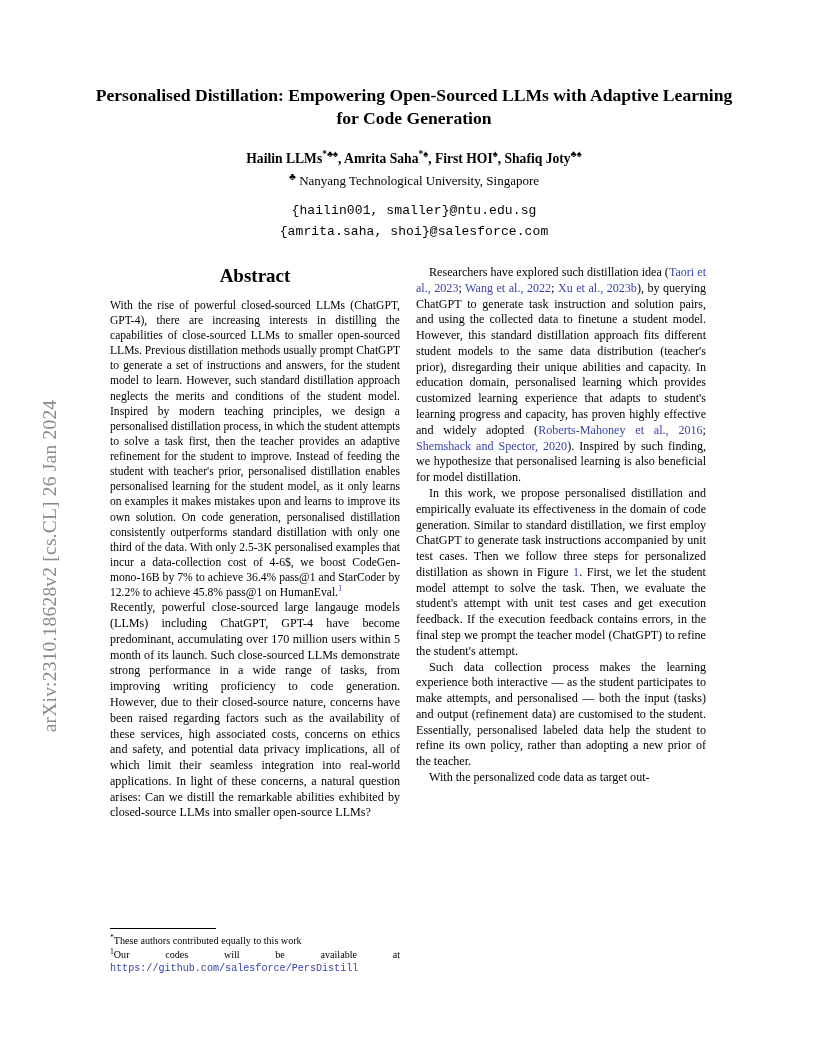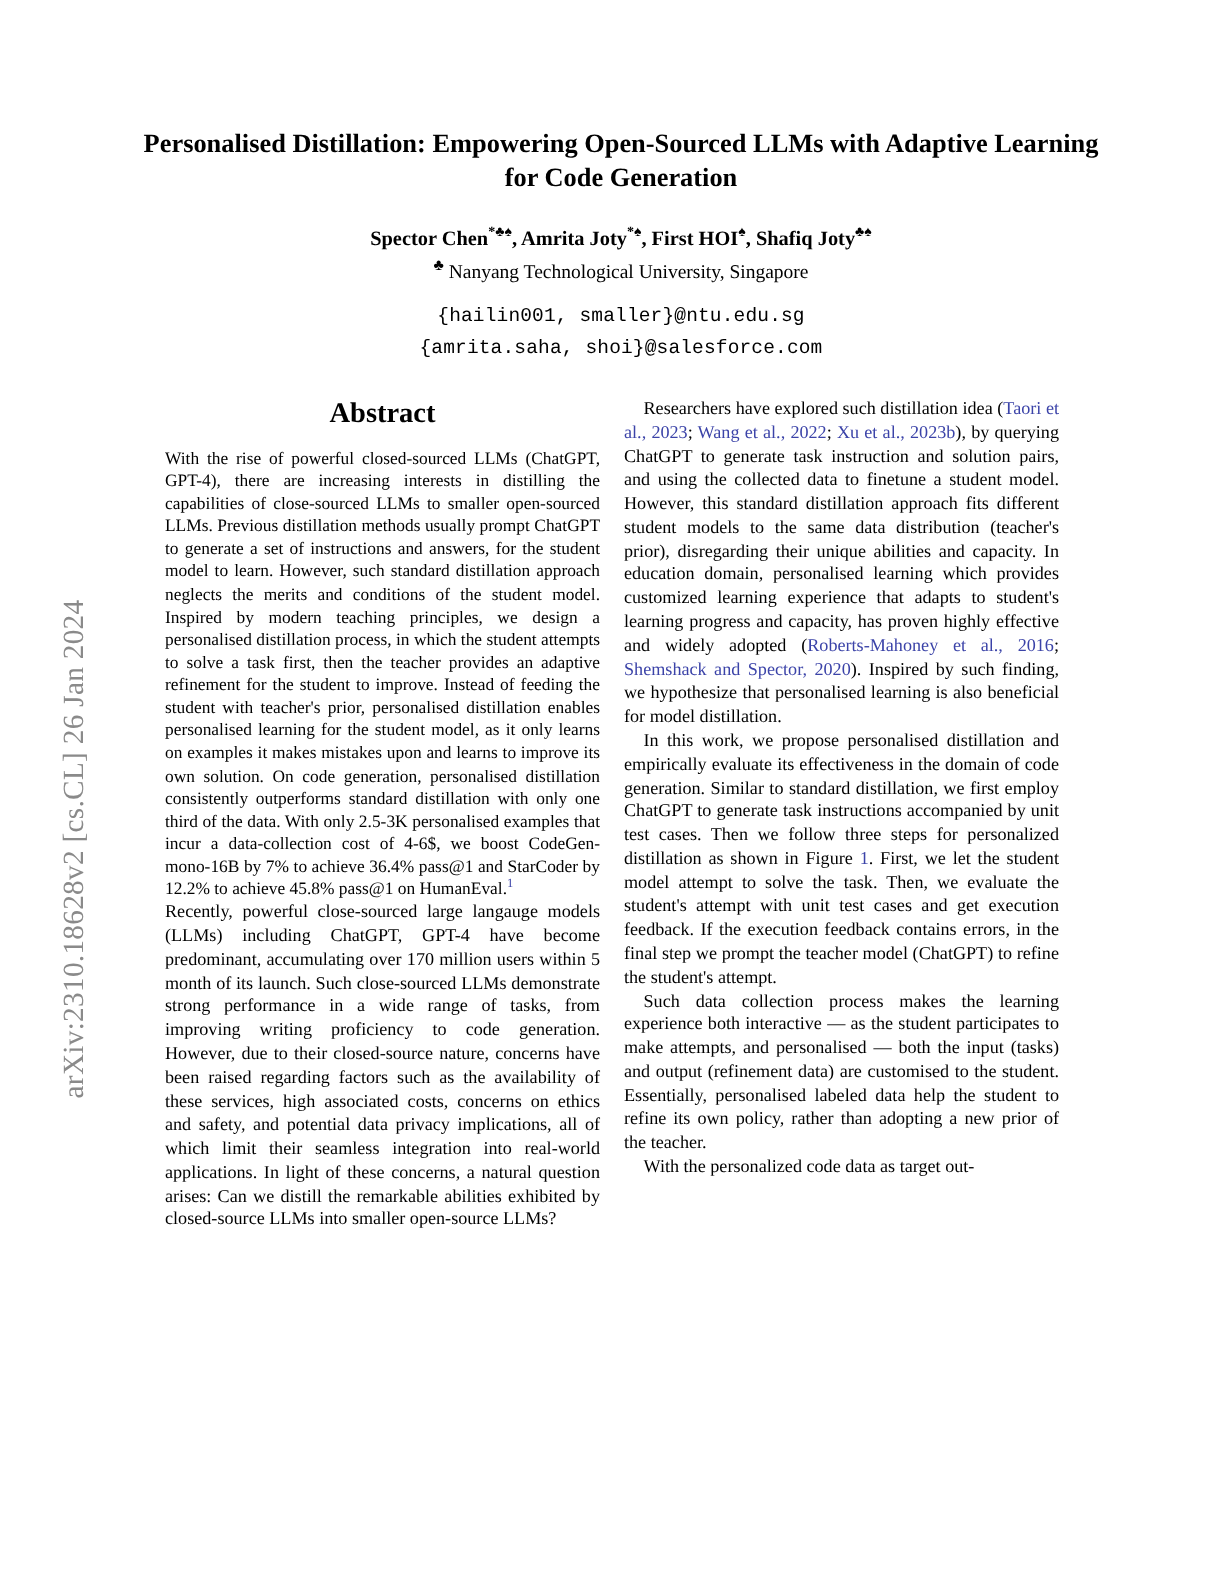--- a/index.html
+++ b/index.html
@@ -188,21 +188,21 @@
 <div id="arxiv-stamp">
   <div class="stamp-text">arXiv:2310.18628v2  [cs.CL]  26 Jan 2024</div>
 </div>
 
 <div id="page">
 
   <div id="title-block">
     <h1 id="paper-title">Personalised Distillation: Empowering Open-Sourced LLMs with Adaptive Learning for Code Generation</h1>
 
     <div id="authors">
-      <span>Spector Chen</span><span class="sup">*♣♠</span><span>, </span><span>Amrita Joty</span><span class="sup">*♠</span><span>, </span><span>First HOI</span><span class="sup">♠</span><span>, </span><span>Shafiq Joty</span><span class="sup">♣♠</span>
+      <span>Hailin LLMs</span><span class="sup">*♣♠</span><span>, </span><span>Amrita Saha</span><span class="sup">*♠</span><span>, </span><span>First HOI</span><span class="sup">♠</span><span>, </span><span>Shafiq Joty</span><span class="sup">♣♠</span>
     </div>
 
     <div class="affil">
       <span class="mark">♣</span>
       <span>Nanyang Technological University, Singapore</span>
     </div>
 
     <div id="emails">
       <div class="email">{hailin001, smaller}@ntu.edu.sg</div>
       <div class="email">{amrita.saha, shoi}@salesforce.com</div>
@@ -224,14 +224,19 @@
       <p class="body-text indented"><span>Researchers have explored such distillation idea (</span><span class="cite">Taori et al., 2023</span><span>; </span><span class="cite">Wang et al., 2022</span><span>; </span><span class="cite">Xu et al., 2023b</span><span>), by querying ChatGPT to generate task instruction and solution pairs, and using the collected data to finetune a student model. However, this standard distillation approach fits different student models to the same data distribution (teacher's prior), disregarding their unique abilities and capacity. In education domain, personalised learning which provides customized learning experience that adapts to student's learning progress and capacity, has proven highly effective and widely adopted (</span><span class="cite">Roberts-Mahoney et al., 2016</span><span>; </span><span class="cite">Shemshack and Spector, 2020</span><span>). Inspired by such finding, we hypothesize that personalised learning is also beneficial for model distillation.</span></p>
 
       <p class="body-text indented"><span>In this work, we propose personalised distillation and empirically evaluate its effectiveness in the domain of code generation. Similar to standard distillation, we first employ ChatGPT to generate task instructions accompanied by unit test cases. Then we follow three steps for personalized distillation as shown in Figure </span><span class="ref">1</span><span>. First, we let the student model attempt to solve the task. Then, we evaluate the student's attempt with unit test cases and get execution feedback. If the execution feedback contains errors, in the final step we prompt the teacher model (ChatGPT) to refine the student's attempt.</span></p>
 
       <p class="body-text indented">Such data collection process makes the learning experience both interactive — as the student participates to make attempts, and personalised — both the input (tasks) and output (refinement data) are customised to the student. Essentially, personalised labeled data help the student to refine its own policy, rather than adopting a new prior of the teacher.</p>
 
       <p class="body-text indented">With the personalized code data as target out-</p>
     </div>
   </div>
 
+  <div id="footnotes">
+    <div id="footnote-rule"></div>
+    <p class="footnote"><span class="fn-mark">*</span><span>These authors contributed equally to this work</span></p>
+    <p class="footnote"><span class="fn-mark">1</span><span>Our codes will be available at </span><span class="mono-link">https://github.com/salesforce/PersDistill</span></p>
+  </div>
 
 </div>
 
 </body></html>

